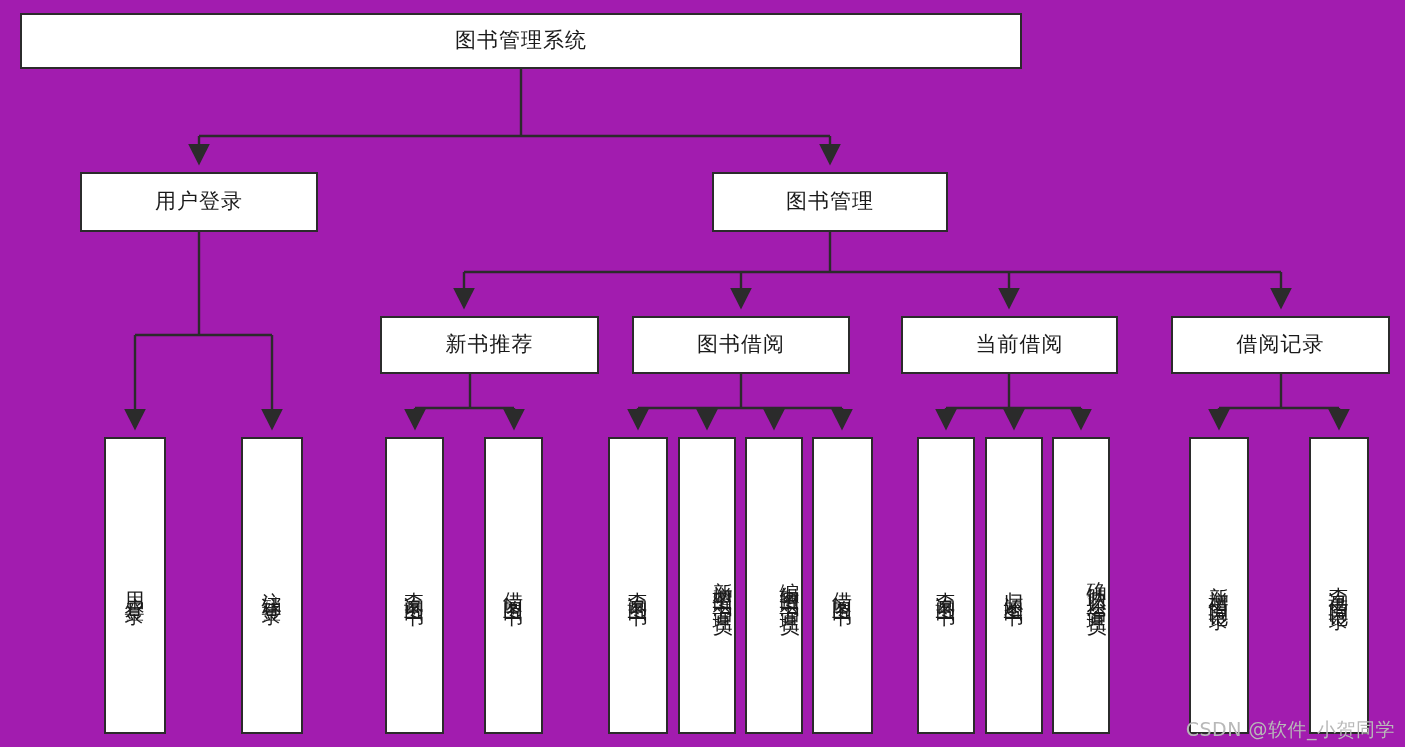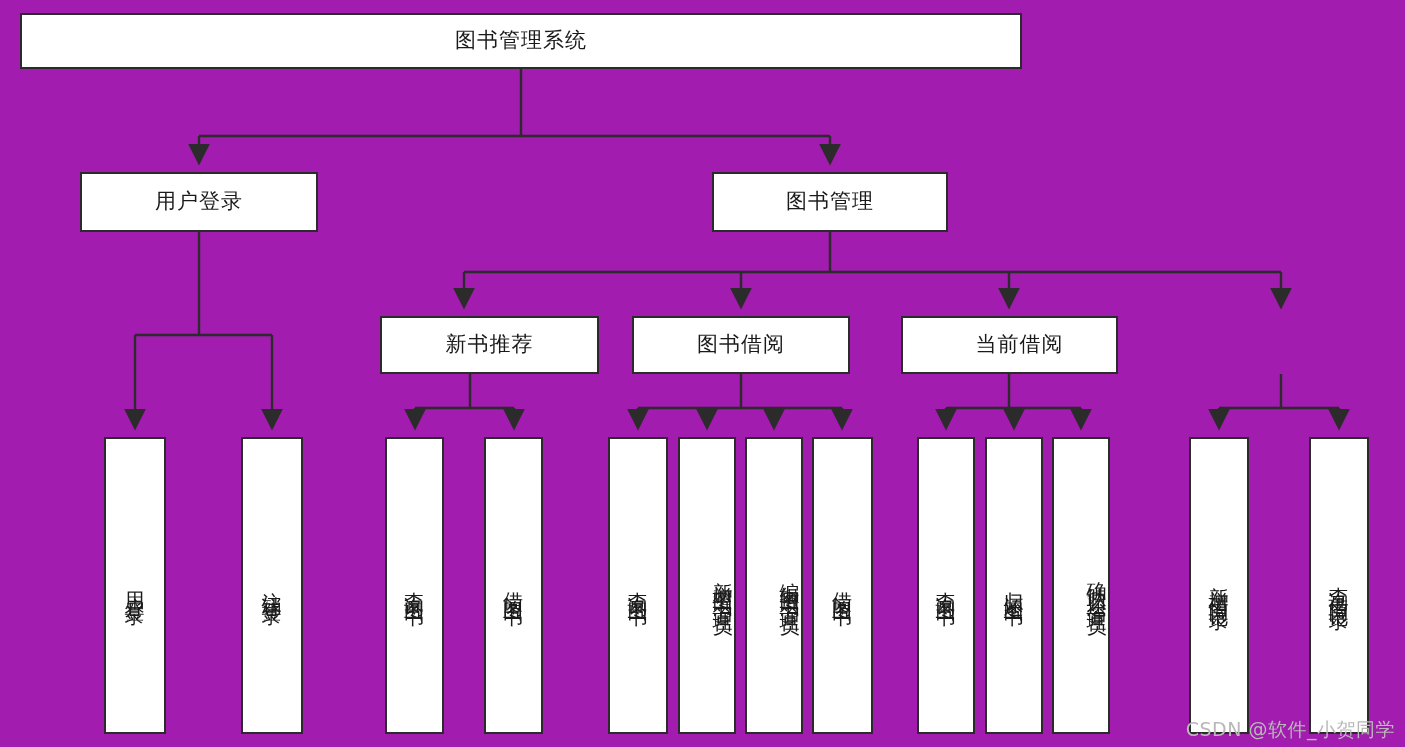--- a/index.html
+++ b/index.html
@@ -138,20 +138,23 @@
 
   <div class="node horiz" style="left: 361px; top: 316px; width: 219px; height: 58px; border-color: rgb(43, 43, 43); color: rgb(26, 26, 26); margin-left: 19px;">
     <span>新书推荐</span>
   </div>
   <div class="node horiz" style="left: 632px; top: 316px; width: 218px; height: 58px; border-color: rgb(43, 43, 43); color: rgb(26, 26, 26); align-items: center;">
     <span>图书借阅</span>
   </div>
   <div class="node horiz" style="left: 901px; top: 316px; width: 217px; height: 58px; border-color: rgb(43, 43, 43); color: rgb(26, 26, 26); padding-left: 20px;">
     <span>当前借阅</span>
   </div>
+  <div class="node horiz" style="left: 1171px; top: 316px; width: 219px; height: 58px; border-color: rgb(43, 43, 43); color: rgb(26, 26, 26);">
+    <span>借阅记录</span>
+  </div>
 
   <div class="node leaf mid" style="left: 104px; top: 437px; width: 62px; height: 297px; border-color: rgb(43, 43, 43); color: rgb(26, 26, 26);">
     <span>用户登录</span>
   </div>
   <div class="node leaf mid" style="left: 241px; top: 437px; width: 62px; height: 297px; border-color: rgb(43, 43, 43); color: rgb(26, 26, 26);">
     <span>注销登录</span>
   </div>
   <div class="node leaf mid" style="left: 385px; top: 437px; width: 59px; height: 297px; border-color: rgb(43, 43, 43); color: rgb(26, 26, 26);">
     <span>查询图书</span>
   </div>

